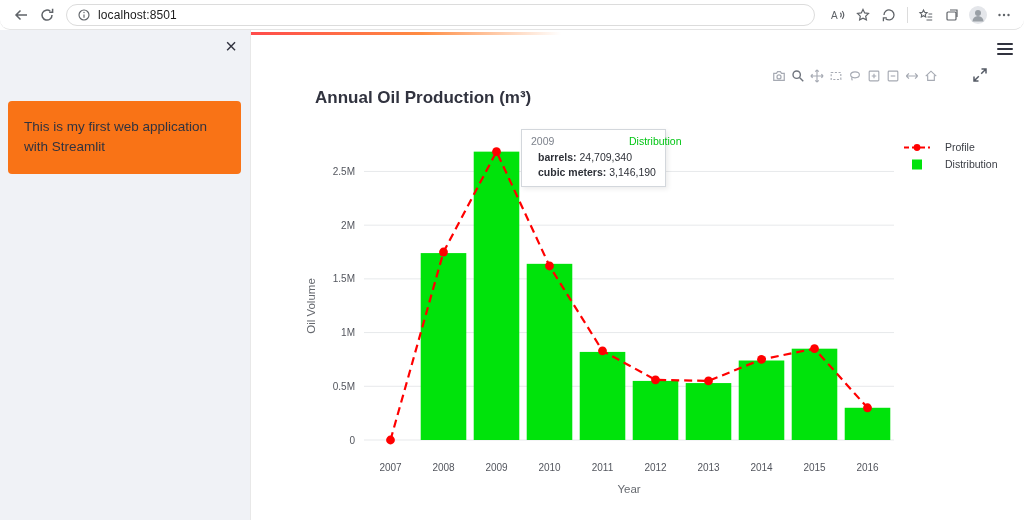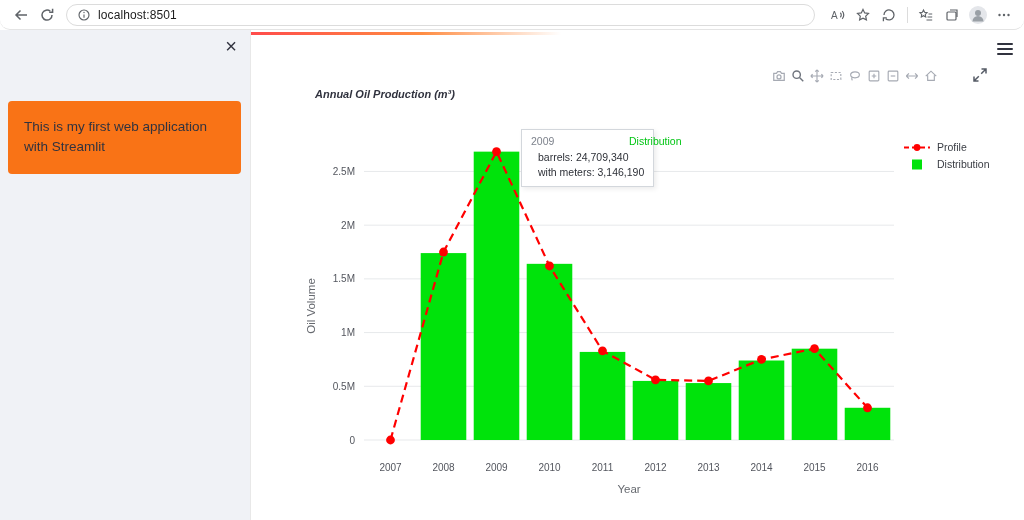--- a/index.html
+++ b/index.html
@@ -25,38 +25,38 @@
   .sidebar-close { position:absolute; top:6px; right:13px; font-size:20px; color:#31333F; cursor:pointer; line-height:1; font-weight:300; }
   .info-box { position:absolute; top:71px; left:8px; width:233px; min-height:60px; background:#f97316;
     border-radius:4px; padding:16px 16px; font-size:13.5px; line-height:1.5; color:#31333F; }
 
   .main { position:relative; width:773px; height:490px; background:#fff; }
   .decoration { position:absolute; top:2px; left:0; width:310px; height:3px;
     background:linear-gradient(90deg, #ff4b4b 0%, #ff8c42 55%, rgba(255,255,255,0) 100%); }
   .menu-btn { position:absolute; top:13px; right:11px; width:16px; height:12px; display:flex; flex-direction:column; justify-content:space-between; cursor:pointer; }
   .menu-btn i { display:block; height:1.6px; background:#31333F; border-radius:1px; }
 
-  .chart-title { position:absolute; top:58px; left:64px; font-size:11px; font-weight:bold; color:#31333F;font-style:italic; }
+  .chart-title { position:absolute; top:58px; left:64px; font-size:17px; font-weight:bold; color:#31333F; }
 
   .modebar { position:absolute; top:38px; right:86px; display:flex; gap:4px; }
   .mb-icon { width:15px; height:15px; display:flex; align-items:center; justify-content:center; cursor:pointer; }
   .fullscreen-btn { position:absolute; top:37px; right:36px; width:16px; height:16px; cursor:pointer; }
 
   #plot-svg { position:absolute; top:0; left:0; }
   #plot-svg text { font-family:"Liberation Sans", sans-serif; }
 
   .tooltip { position:absolute; top:99px; left:270px; background:#fff; border:1px solid #d3d7dc;
     box-shadow:2px 2px 5px rgba(0,0,0,.08); padding:5px 9px 6px 9px; font-size:10.5px; color:#2e3138; white-space:nowrap; }
   .tt-title { color:#7d828c; margin-bottom:3px; }
   .tt-line { line-height:1.45; }
-  .tt-line b { font-weight:normal;padding-left:7px; }
+  .tt-line b { font-weight:bold;padding-left:7px; }
   .tt-series { position:absolute; top:105px; left:378px; font-size:10.5px; color:#00c513; }
 
   .legend { position:absolute; top:111px; left:652px; display:flex; flex-direction:column; gap:5px; }
-  .legend-item { display:flex; align-items:center; gap:6px; font-size:10.5px; color:#3a3d44; cursor:pointer; }
+  .legend-item { display:flex; align-items:center; gap:14px; font-size:10.5px; color:#3a3d44; cursor:pointer; }
   .legend-item svg { display:block; }
 </style>
 </head>
 <body>
 
 <div class="viewport">
 
   <div class="browser-bar">
     <span class="nav-btn">
       <svg width="16" height="16" viewBox="0 0 16 16" fill="none" stroke="#5f6368" stroke-width="1.5">
@@ -251,21 +251,21 @@
           <text x="378" y="463" text-anchor="middle" fill="#66696f" font-size="11.5">Year</text>
           <text x="64" y="276" text-anchor="middle" fill="#66696f" font-size="11.5" transform="rotate(-90 64 276)">Oil Volume</text>
         </svg>
 
       <div class="tooltip">
         <div class="tt-title">2009</div>
         <div class="tt-line">
           <b>barrels:</b> <span>24,709,340</span>
         </div>
         <div class="tt-line">
-          <b>with meters:</b> <span>3,146,190</span>
+          <b>cubic meters:</b> <span>3,146,190</span>
         </div>
       </div>
       <span class="tt-series">Distribution</span>
 
       <div class="legend" id="legend">
           <div class="legend-item">
             <span>
               <svg width="28" height="11">
                 <line x1="1" y1="5.5" x2="27" y2="5.5" stroke="#ff0000" stroke-width="2" stroke-dasharray="5 3"></line>
                 <circle cx="14" cy="5.5" r="3.4" fill="#ff0000"></circle>

